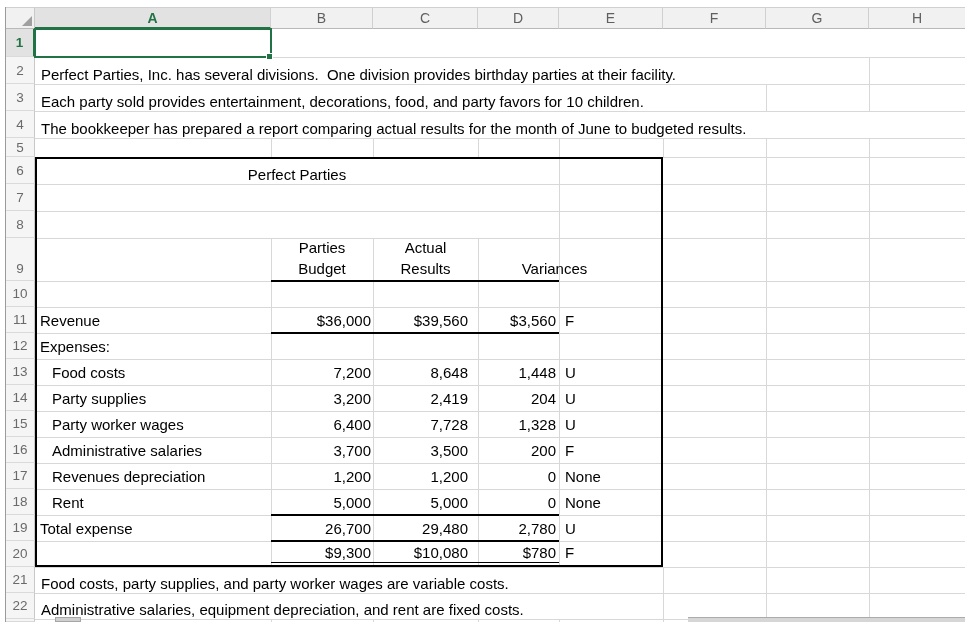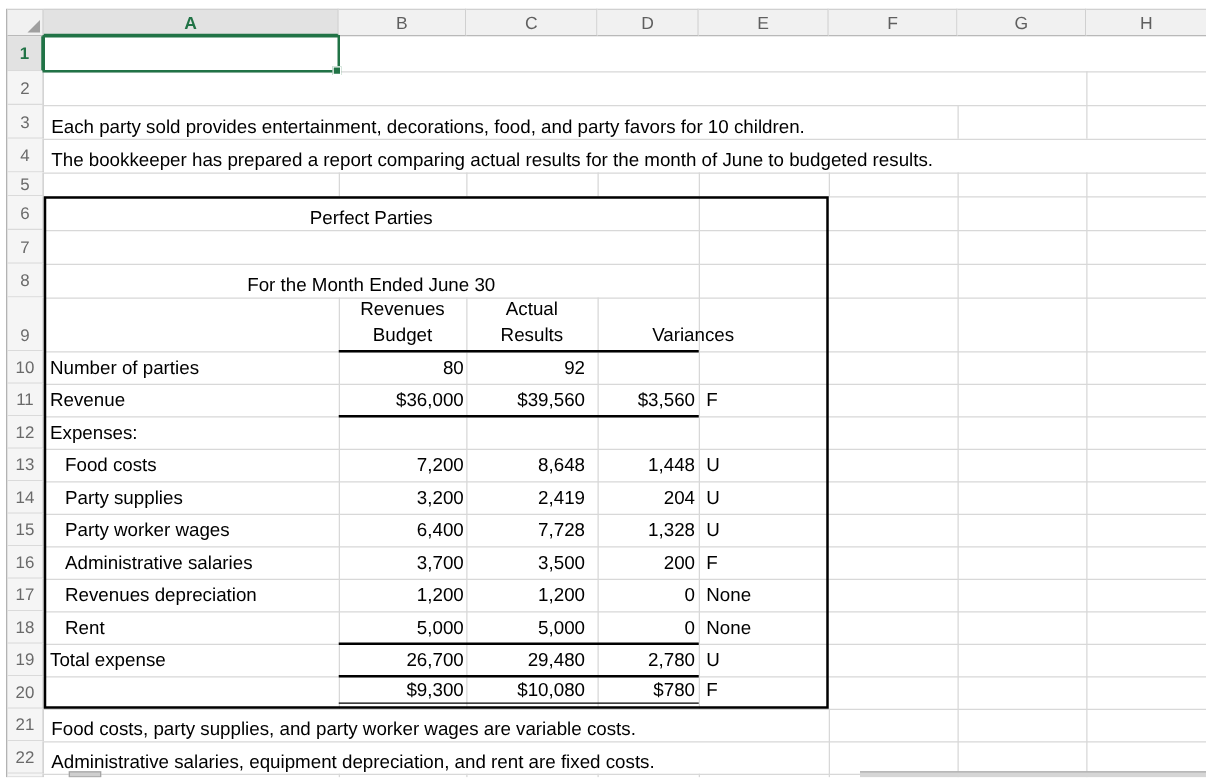--- a/index.html
+++ b/index.html
@@ -141,45 +141,40 @@
   <div class="box z3"></div>
   <div class="bl z3" style="left:271px;top:280px;width:288px;height:2px;"></div>
   <div class="bl z3" style="left:271px;top:332px;width:288px;height:2px;"></div>
   <div class="bl z3" style="left:271px;top:514px;width:288px;height:2px;"></div>
   <div class="bl z3" style="left:271px;top:540px;width:288px;height:2px;"></div>
   <div class="bl z3" style="left:271px;top:562px;width:288px;height:1px;"></div>
 
   <div class="sel-a1 z4"></div>
   <div class="fill-handle z4"></div>
 
+  <div class="txt intro z2" style="top:57px;height:27px;">Perfect Parties, Inc. has several divisions.  One division provides birthday parties at their facility.</div>
   <div class="txt intro z2" style="top:84px;height:27px;">Each party sold provides entertainment, decorations, food, and party favors for 10 children.</div>
   <div class="txt intro z2" style="top:111px;height:27px;">The bookkeeper has prepared a report comparing actual results for the month of June to budgeted results.</div>
 
   <div class="txt title-row z2" style="top:157px;height:27px;">Perfect Parties</div>
-  <div class="txt title-row z2" style="top:211px;height:27px;">For the Month Ended June 30</div>
 
   <div class="rrow z2" style="top:238px;height:43px;">
     <div class="hdr2 h-b">
-        <div>Revenues</div>
+        <div>Parties</div>
         <div>Budget</div>
       </div>
     <div class="hdr2 h-c">
         <div>Actual</div>
         <div>Results</div>
       </div>
     <div class="hdr2 h-d">
         <div>Variances</div>
       </div>
   </div>
 
-  <div class="rrow z2" style="top:281px;height:26px;">
-    <div class="rcell c-label">Number of parties</div>
-    <div class="rcell c-b">80</div>
-    <div class="rcell c-c">92</div>
-  </div>
   <div class="rrow z2" style="top:307px;height:26px;">
     <div class="rcell c-label">Revenue</div>
     <div class="rcell c-b">$36,000</div>
     <div class="rcell c-c">$39,560</div>
     <div class="rcell c-d">$3,560</div>
     <div class="rcell c-e">F</div>
   </div>
   <div class="rrow z2" style="top:333px;height:26px;">
     <div class="rcell c-label">Expenses:</div>
   </div>

